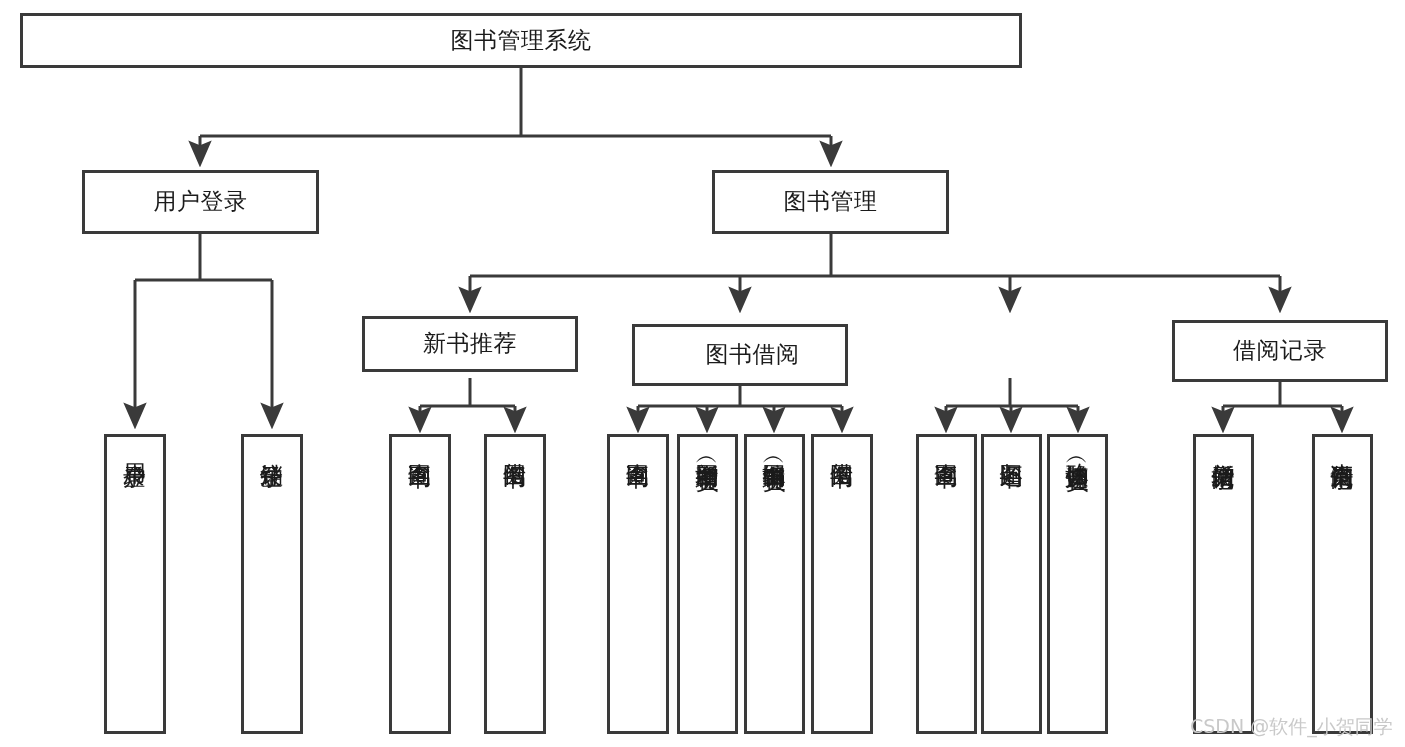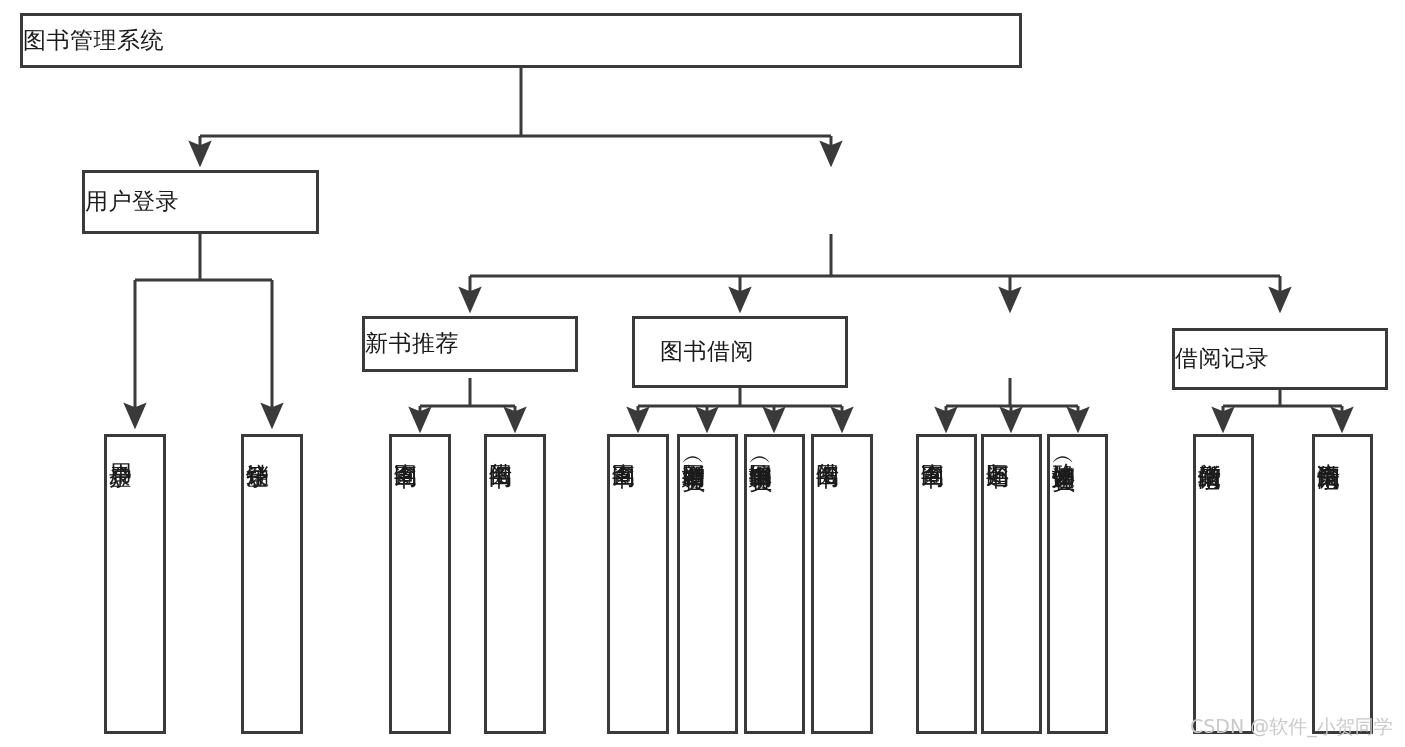--- a/index.html
+++ b/index.html
@@ -22,21 +22,21 @@
     width: 1405px;
     height: 747px;
   }
   .node-box {
     position: absolute;
     box-sizing: border-box;
     border: 3px solid #3a3a3a;
     background: #ffffff;
     display: flex;
     align-items: center;
-    justify-content: flex-start;
+    justify-content: center;
     color: #1b1b1b;
   }
   .node-label-h {
     font-size: 23px;
     line-height: 1.1;
     letter-spacing: 0.5px;
     white-space: nowrap;
   }
   .node-label-v {
     font-size: 23px;
@@ -117,31 +117,34 @@
   </svg>
 
   <div class="node-box" style="left:20px; top:13px; width:1002px; height:55px;">
     <span class="node-label-h">图书管理系统</span>
   </div>
 
   <div class="node-box" style="left:82px; top:170px; width:237px; height:64px;">
     <span class="node-label-h">用户登录</span>
   </div>
 
+  <div class="node-box" style="left:712px; top:170px; width:237px; height:64px;">
+    <span class="node-label-h">图书管理</span>
+  </div>
 
   <div class="node-box" style="left:362px; top:316px; width:216px; height:56px;">
     <span class="node-label-h">新书推荐</span>
   </div>
 
-  <div class="node-box" style="left:632px; top:316px; width:216px; height:72px;padding-left:25px;">
+  <div class="node-box" style="left:632px; top:324px; width:216px; height:62px;padding-left:25px;">
     <span class="node-label-h">图书借阅</span>
   </div>
 
 
-  <div class="node-box" style="left:1172px; top:328px; width:216px; height:62px;">
+  <div class="node-box" style="left:1172px; top:320px; width:216px; height:62px;">
     <span class="node-label-h">借阅记录</span>
   </div>
 
   <div class="node-box leaf-box" style="left:104px; top:434px; width:62px; height:300px;">
     <span class="node-label-v">用户登录</span>
   </div>
 
   <div class="node-box leaf-box" style="left:241px; top:434px; width:62px; height:300px;">
     <span class="node-label-v">注销登录</span>
   </div>

